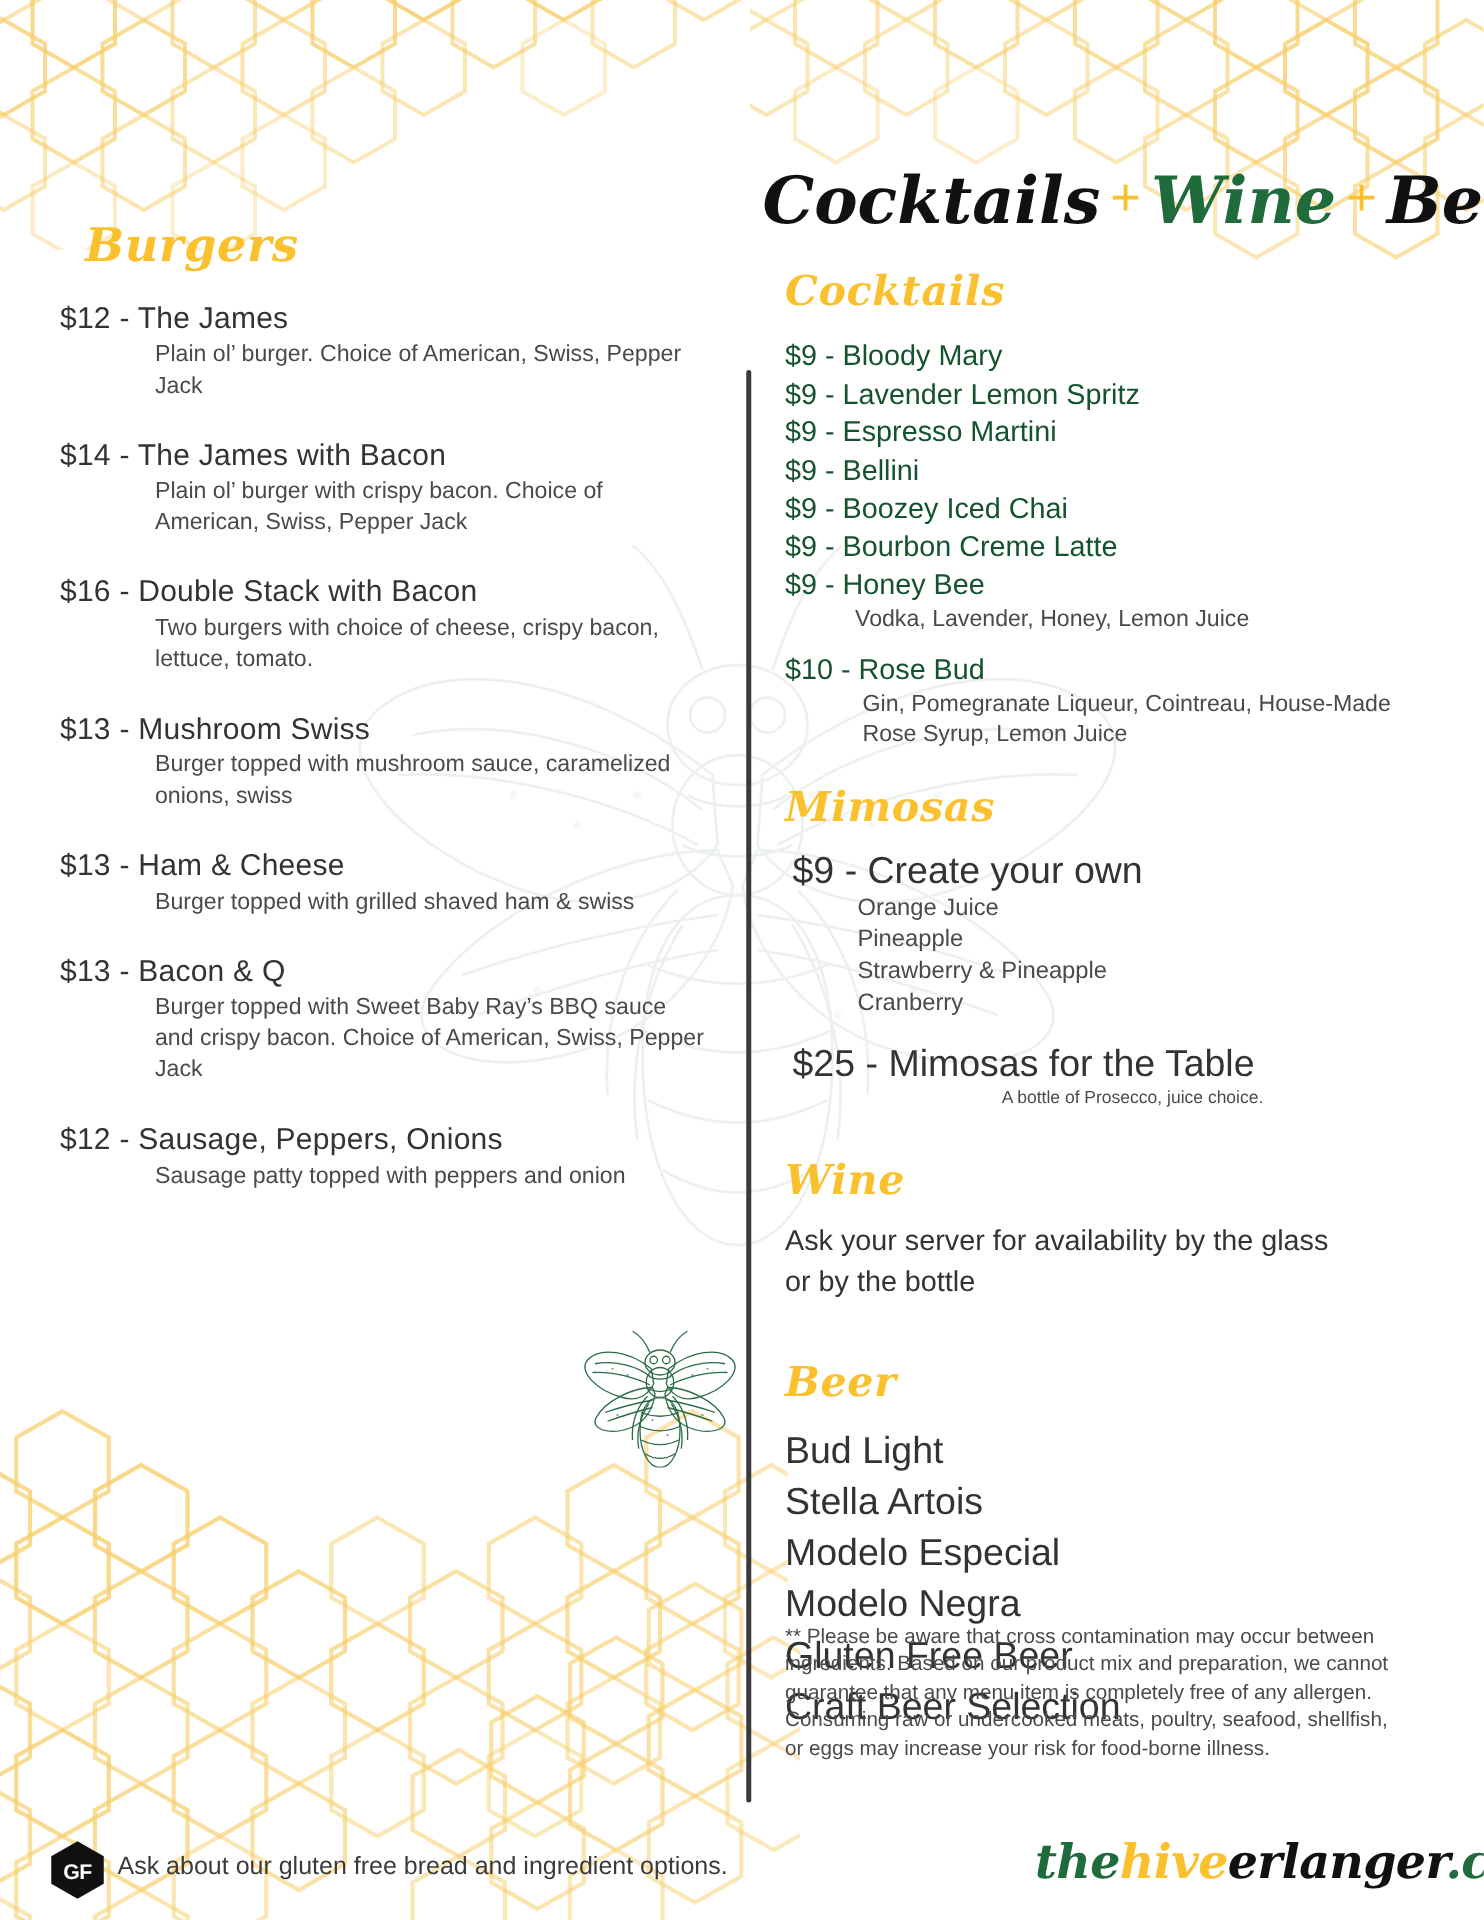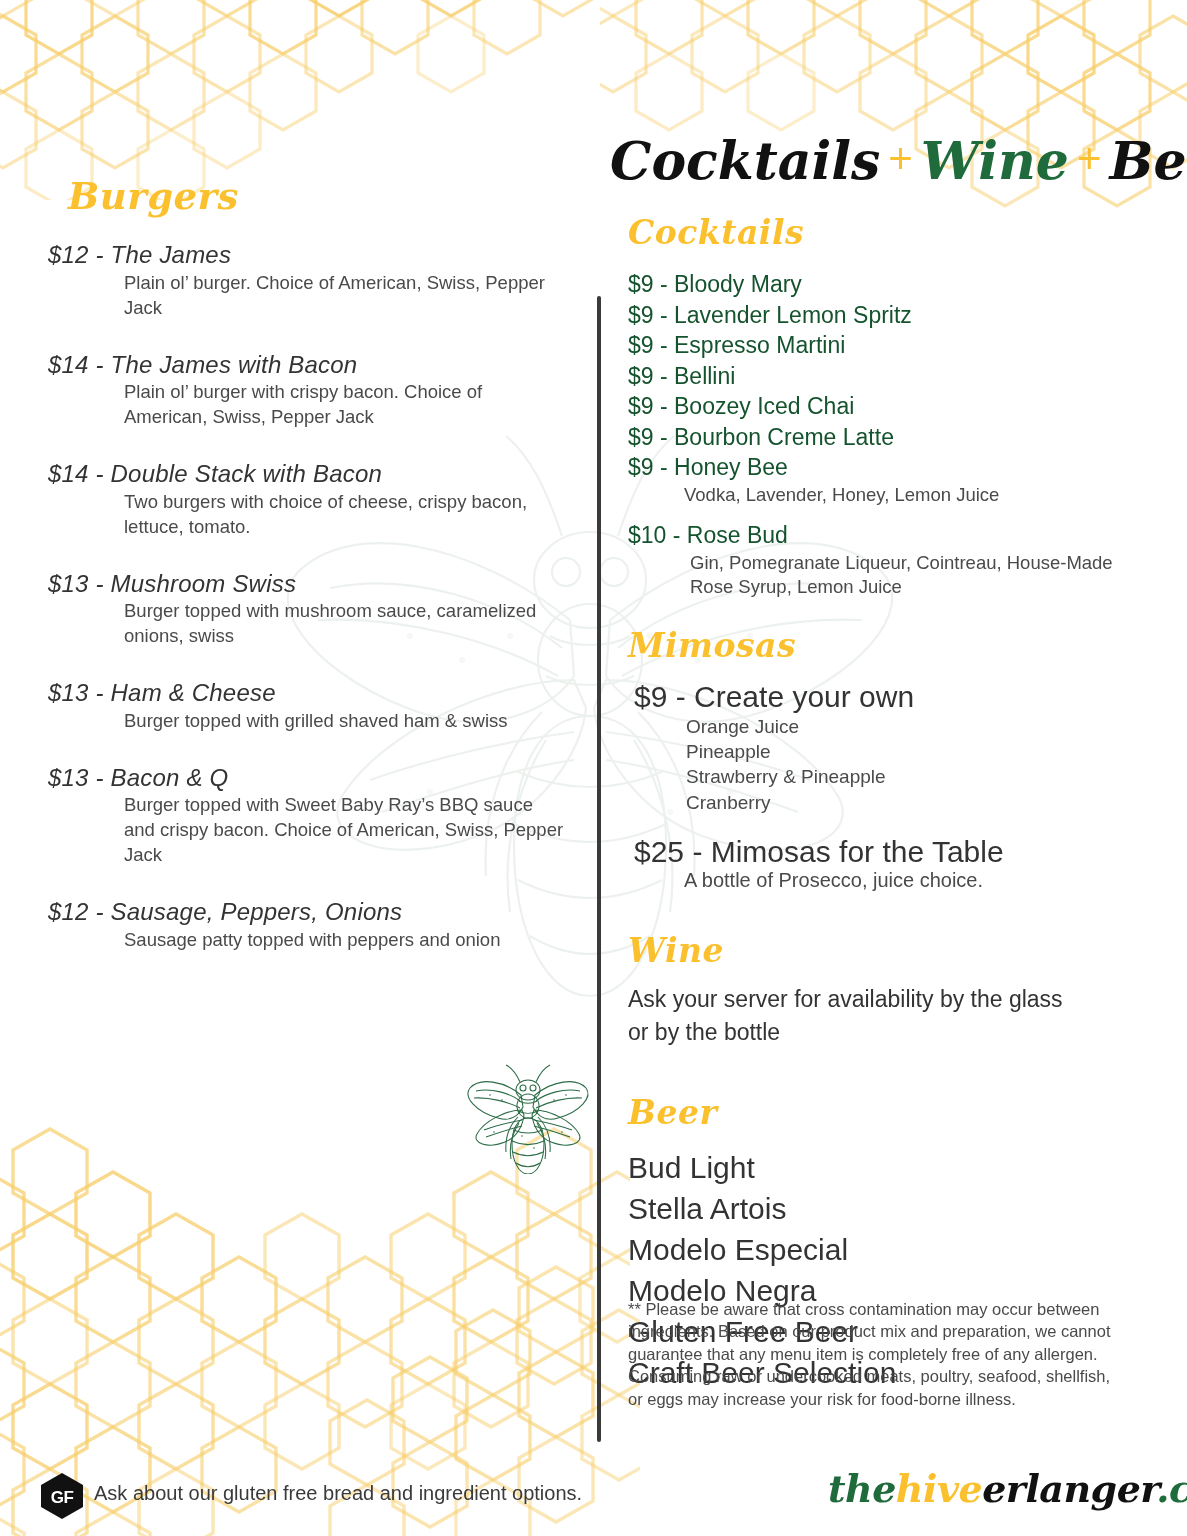--- a/index.html
+++ b/index.html
@@ -53,39 +53,38 @@
   #page-title .w-beer     { color:#111; }
   #page-title .plus       { color:#FBC02D; font-family:"Liberation Sans",sans-serif;
                             font-style:normal; font-weight:400; font-size:42px;
                             position:relative; top:-6px; padding:0 8px; }
 
   
   .item{ margin-bottom:24px; }
   .item-title{
     font-size:24px; color:#333; letter-spacing:.2px; line-height:1.15;
     font-weight:300;
-    font-style:italic;
   }
   .item-desc{
     font-size:18.5px; color:#4a4a4a; line-height:1.35;
     margin-top:2px; font-weight:300;
   }
   #left-col .item-desc { margin-left:76px; max-width:440px; }
   #left-col .item      { margin-bottom:30px; }
 
   
   .ck-row{ font-size:23px; color:#14532d; line-height:1.33; font-weight:300; }
   .ck-sub{ font-size:18.5px; color:#4a4a4a; line-height:1.3; margin-left:56px;
            font-weight:300; }
   .ck-gap{ height:13px; }
 
   .mim-title{ font-size:30px; color:#333; font-weight:300; margin-left:6px; }
   .mim-opt  { font-size:19px; color:#4a4a4a; line-height:1.33; margin-left:58px;
               font-weight:300; }
-  .mim-note { font-size:20px; color:#4a4a4a; margin-left:56px; font-weight:300; }
+  .mim-note { font-size:14px; color:#4a4a4a; margin-left:56px; font-weight:300;text-align:center; }
 
   #wine-text{ font-size:23px; color:#333; line-height:1.45; font-weight:300;
               max-width:450px; }
   .beer-row { font-size:30px; color:#333; line-height:1.37; font-weight:300; }
 
   
   #disclaimer{
     position:absolute; left:628px; top:1298px; width:490px;
     font-size:16.5px; line-height:1.36; color:#4a4a4a; font-weight:300;
   }
@@ -348,21 +347,21 @@
 
   <div class="item">
     <div class="item-title">$12 - The James</div>
     <div class="item-desc">Plain ol’ burger. Choice of American, Swiss, Pepper Jack</div>
   </div>
   <div class="item">
     <div class="item-title">$14 - The James with Bacon</div>
     <div class="item-desc">Plain ol’ burger with crispy bacon. Choice of American, Swiss, Pepper Jack</div>
   </div>
   <div class="item">
-    <div class="item-title">$14 - Double Stack with Bacon</div>
+    <div class="item-title">$16 - Double Stack with Bacon</div>
     <div class="item-desc">Two burgers with choice of cheese, crispy bacon, lettuce, tomato.</div>
   </div>
   <div class="item">
     <div class="item-title">$13 - Mushroom Swiss</div>
     <div class="item-desc">Burger topped with mushroom sauce, caramelized onions, swiss</div>
   </div>
   <div class="item">
     <div class="item-title">$13 - Ham &amp; Cheese</div>
     <div class="item-desc">Burger topped with grilled shaved ham &amp; swiss</div>
   </div>

